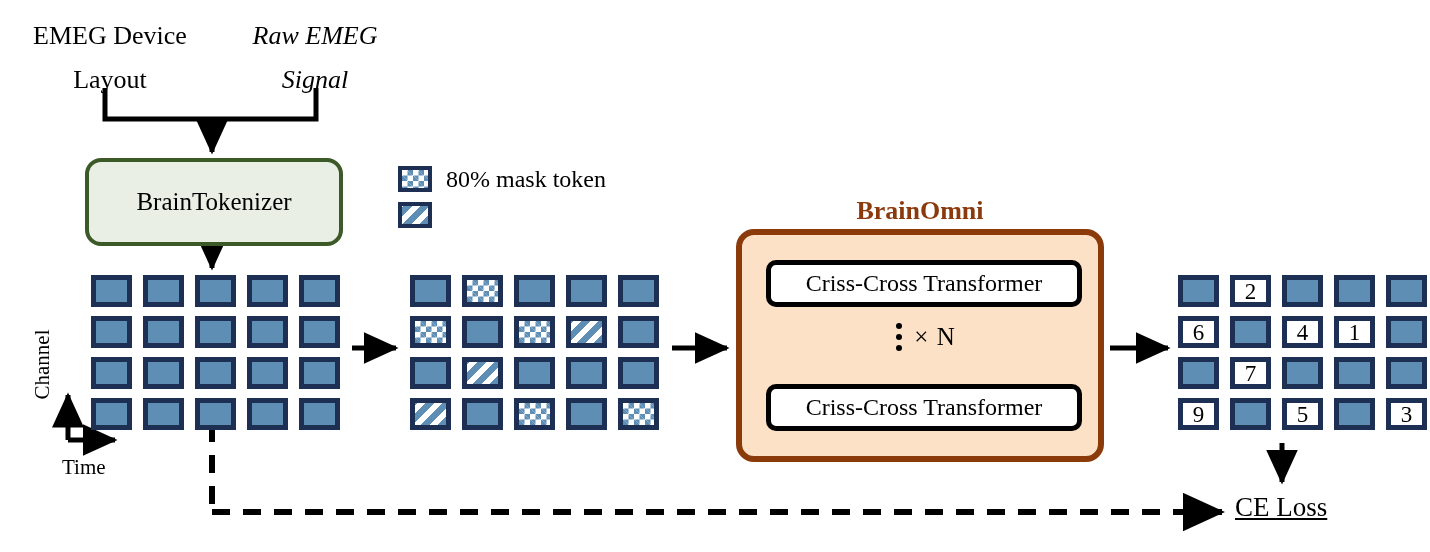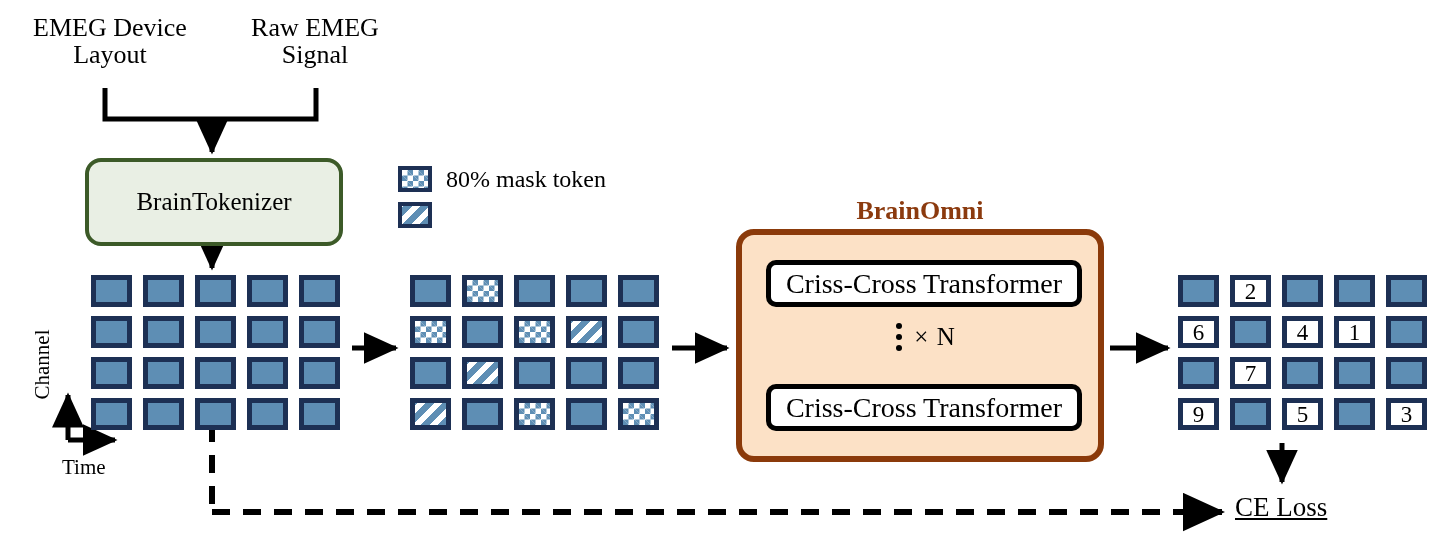--- a/index.html
+++ b/index.html
@@ -13,26 +13,26 @@
     color: #000000;
     overflow: hidden;
   }
   .abs { position: absolute; }
 
   
   .caption {
     position: absolute;
     text-align: center;
     font-size: 26px;
-    line-height: 27px;
+    line-height: 44px;
     color: #000;
     white-space: pre-line;
   }
   #cap-layout { left: 10px;  top: 14px; width: 200px; }
-  #cap-signal { left: 222px; top: 14px; width: 186px; }
+  #cap-signal { left: 222px; top: 14px; width: 186px; font-style: italic; }
 
   
   #tokenizer-box {
     left: 85px; top: 158px;
     width: 258px; height: 88px;
     border: 4px solid #3c5a28;
     border-radius: 16px;
     background: #e9efe4;
     display: flex; align-items: center; justify-content: center;
     font-size: 25px;
@@ -101,21 +101,21 @@
     box-sizing: border-box;
   }
   .cc-block {
     position: absolute;
     left: 24px; width: 316px; height: 47px;
     border: 5px solid #000000;
     border-radius: 10px;
     background: #ffffff;
     box-sizing: border-box;
     display: flex; align-items: center; justify-content: center;
-    font-size: 28px;
+    font-size: 24px;
   }
   #cc-top { top: 25px; }
   #cc-bottom { top: 149px; }
   #repeat-row {
     position: absolute;
     left: 0; top: 88px; width: 368px;
     display: flex; align-items: center; justify-content: center;
     gap: 12px;
   }
   #vdots {

